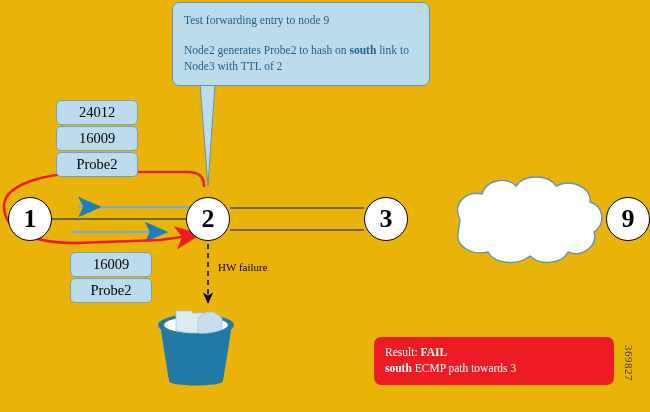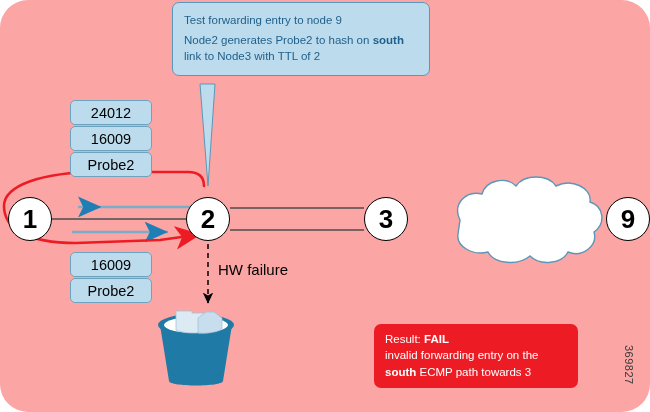--- a/index.html
+++ b/index.html
@@ -4,24 +4,23 @@
 <style>
   html, body {
     margin: 0;
     padding: 0;
     background: #ffffff;
   }
   #stage {
     position: relative;
     width: 650px;
     height: 412px;
-    background: #fca5a5;
+    background: #eab308;
     overflow: hidden;
-    font-family: Liberation Sans, sans-serif;
-    border-radius: 28px;
+    font-family: Liberation Serif, serif;
   }
   #canvas {
     position: absolute;
     left: 0;
     top: 0;
     width: 650px;
     height: 412px;
   }
 
   
@@ -32,21 +31,21 @@
     width: 258px;
     box-sizing: border-box;
     background: #bcdced;
     border: 1px solid #5b97b8;
     border-radius: 7px;
     padding: 9px 11px 10px 11px;
     color: #1f5f8b;
     font-size: 11.5px;
     line-height: 1.45;
   }
-  .callout .line2 { margin-top: 3px; }
+  .callout .line2 { margin-top: 13px; }
   .callout b { font-weight: bold; color: #1f5f8b; }
 
   
   .lblstack {
     position: absolute;
     display: flex;
     flex-direction: column;
     gap: 1px;
   }
   .lbl {
@@ -55,21 +54,21 @@
     box-sizing: border-box;
     background: #bcdced;
     border: 1px solid #6ea3c0;
     border-radius: 5px;
     color: #000000;
     font-size: 14.5px;
     display: flex;
     align-items: center;
     justify-content: center;
   }
-  #stack-top { left: 70px; top: 100px; }
+  #stack-top { left: 56px; top: 100px; }
   #stack-bottom { left: 70px; top: 252px; }
 
   
   .node {
     position: absolute;
     width: 44px;
     height: 44px;
     border: 1.8px solid #000000;
     border-radius: 50%;
     background: #ffffff;
@@ -84,31 +83,31 @@
   #node-1 { left: 8px;   top: 197px; }
   #node-2 { left: 186px; top: 197px; }
   #node-3 { left: 364px; top: 197px; }
   #node-9 { left: 606px; top: 197px; }
 
   
   .hw-label {
     position: absolute;
     left: 218px;
     top: 261px;
-    font-size: 15px;
+    font-size: 11px;
     color: #000000;
     white-space: nowrap;
   }
 
   
   .result-box {
     position: absolute;
     left: 374px;
-    top: 324px;
-    width: 204px;
+    top: 337px;
+    width: 240px;
     box-sizing: border-box;
     background: #ed1c24;
     border-radius: 7px;
     padding: 7px 11px 8px 11px;
     color: #ffffff;
     font-size: 11.5px;
     line-height: 1.42;
   }
   .result-box b { font-weight: bold; }
 
@@ -201,19 +200,18 @@
 
   <div class="node" id="node-1">1</div>
   <div class="node" id="node-2">2</div>
   <div class="node" id="node-3">3</div>
   <div class="node" id="node-9">9</div>
 
   <div class="hw-label">HW failure</div>
 
   <div class="result-box">
     <div><span>Result: </span><b>FAIL</b></div>
-    <div>invalid forwarding entry on the</div>
     <div><b>south</b><span> ECMP path towards 3</span></div>
   </div>
 
   <div class="fig-id">369827</div>
 
 </div>
 
 </body></html>

